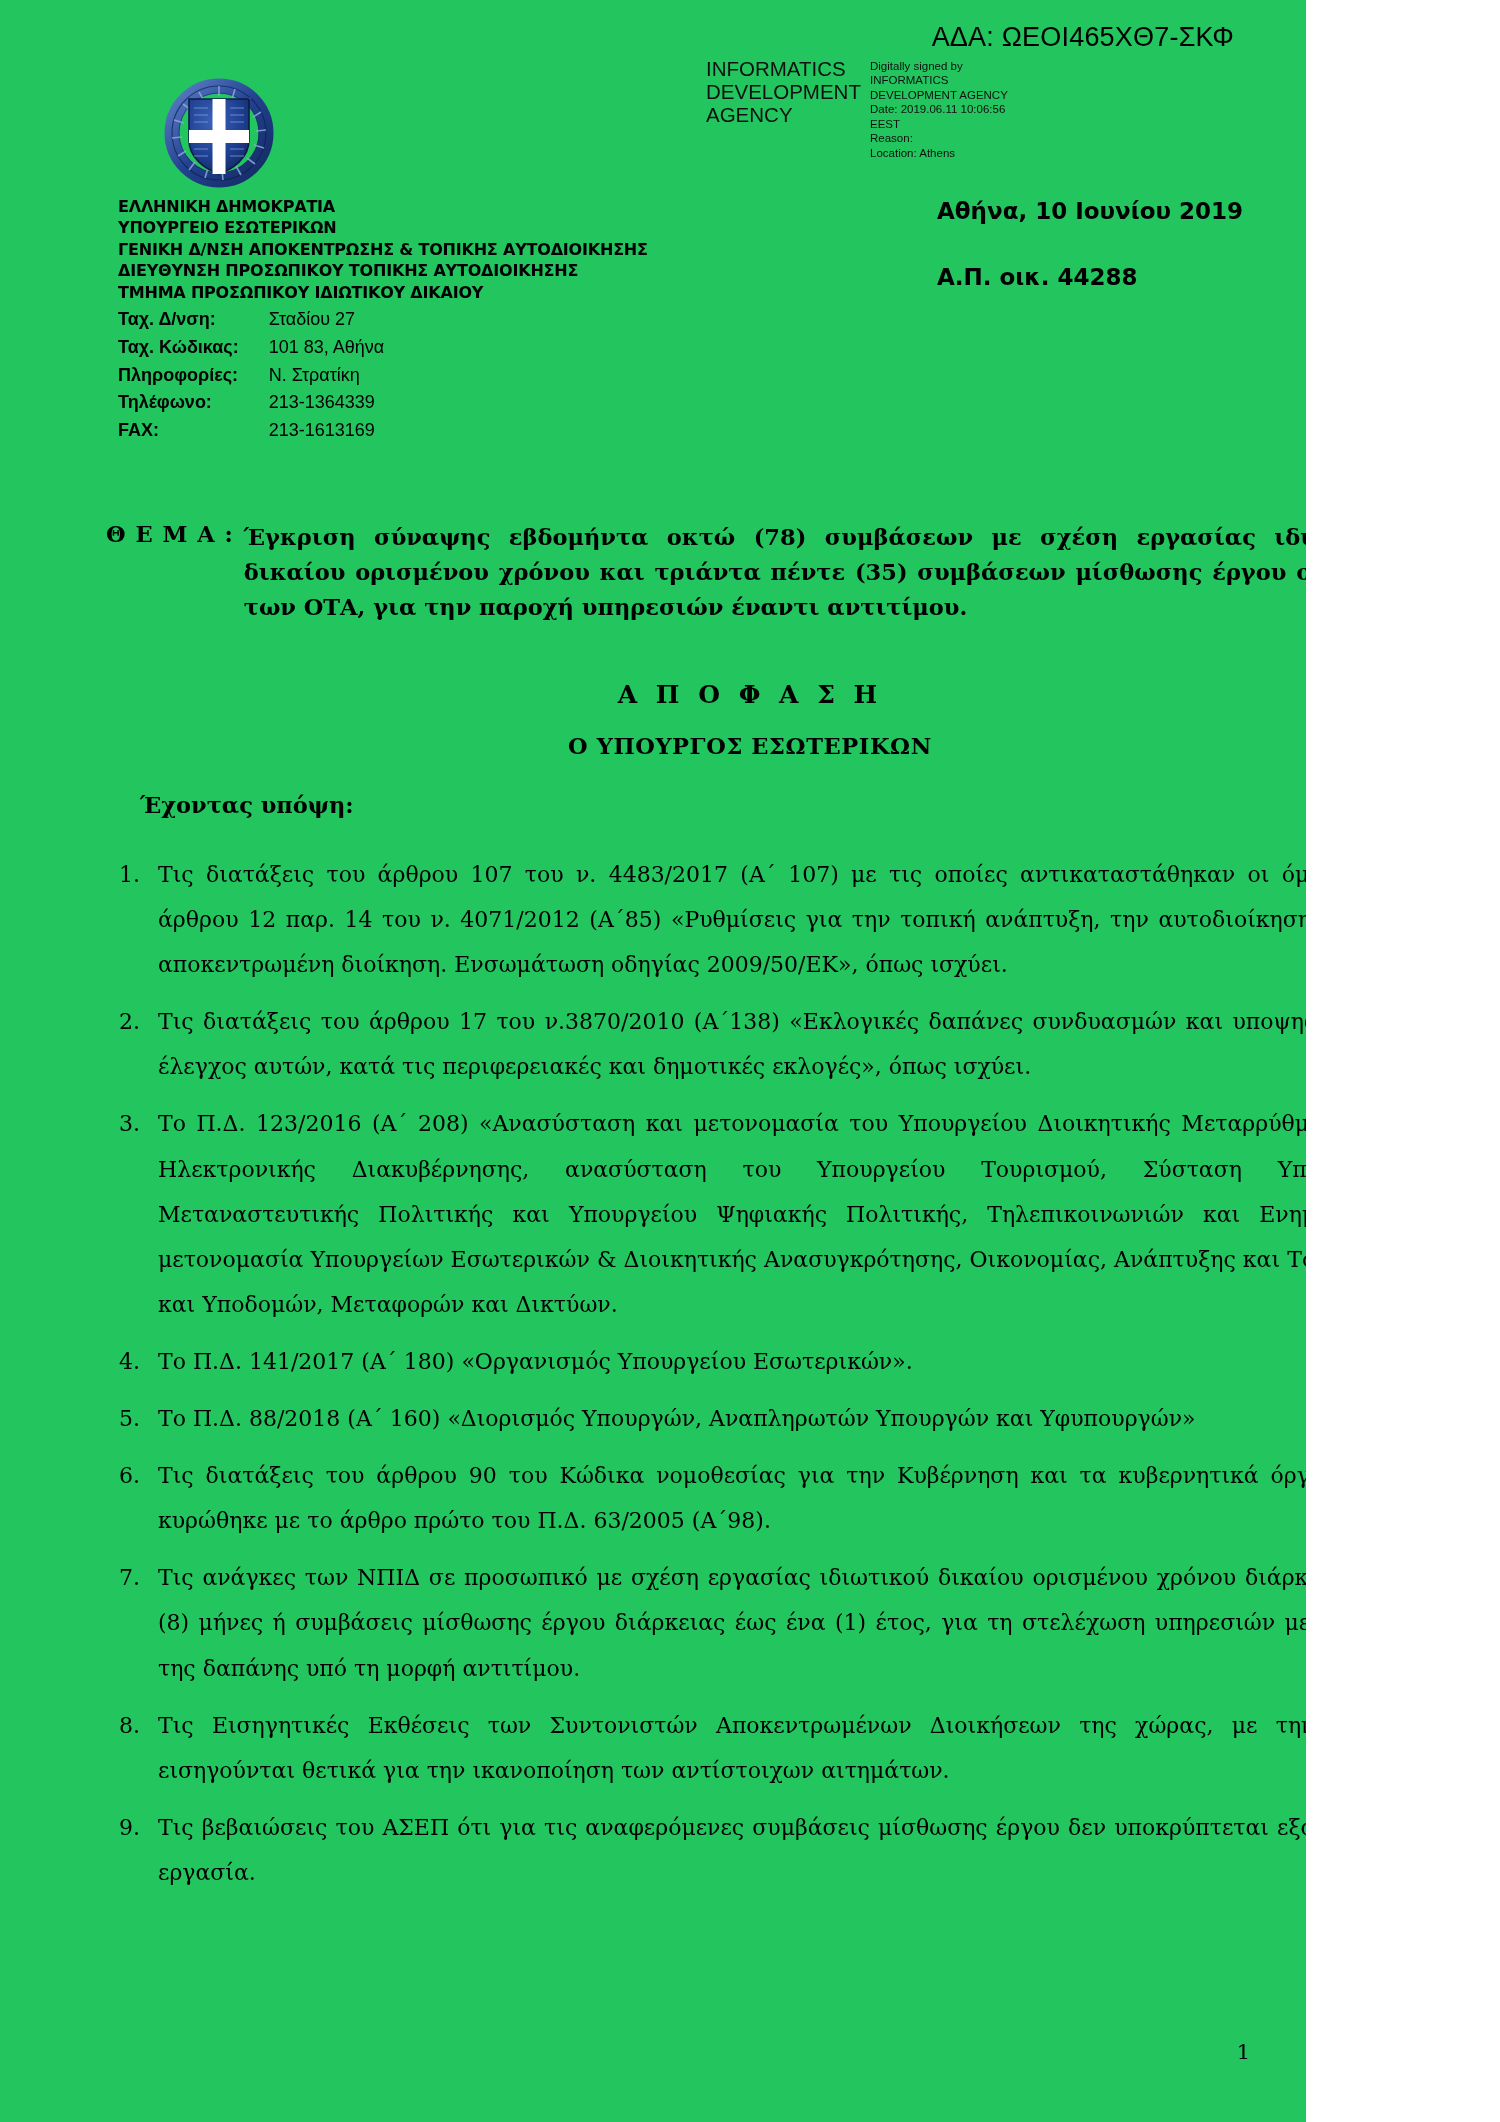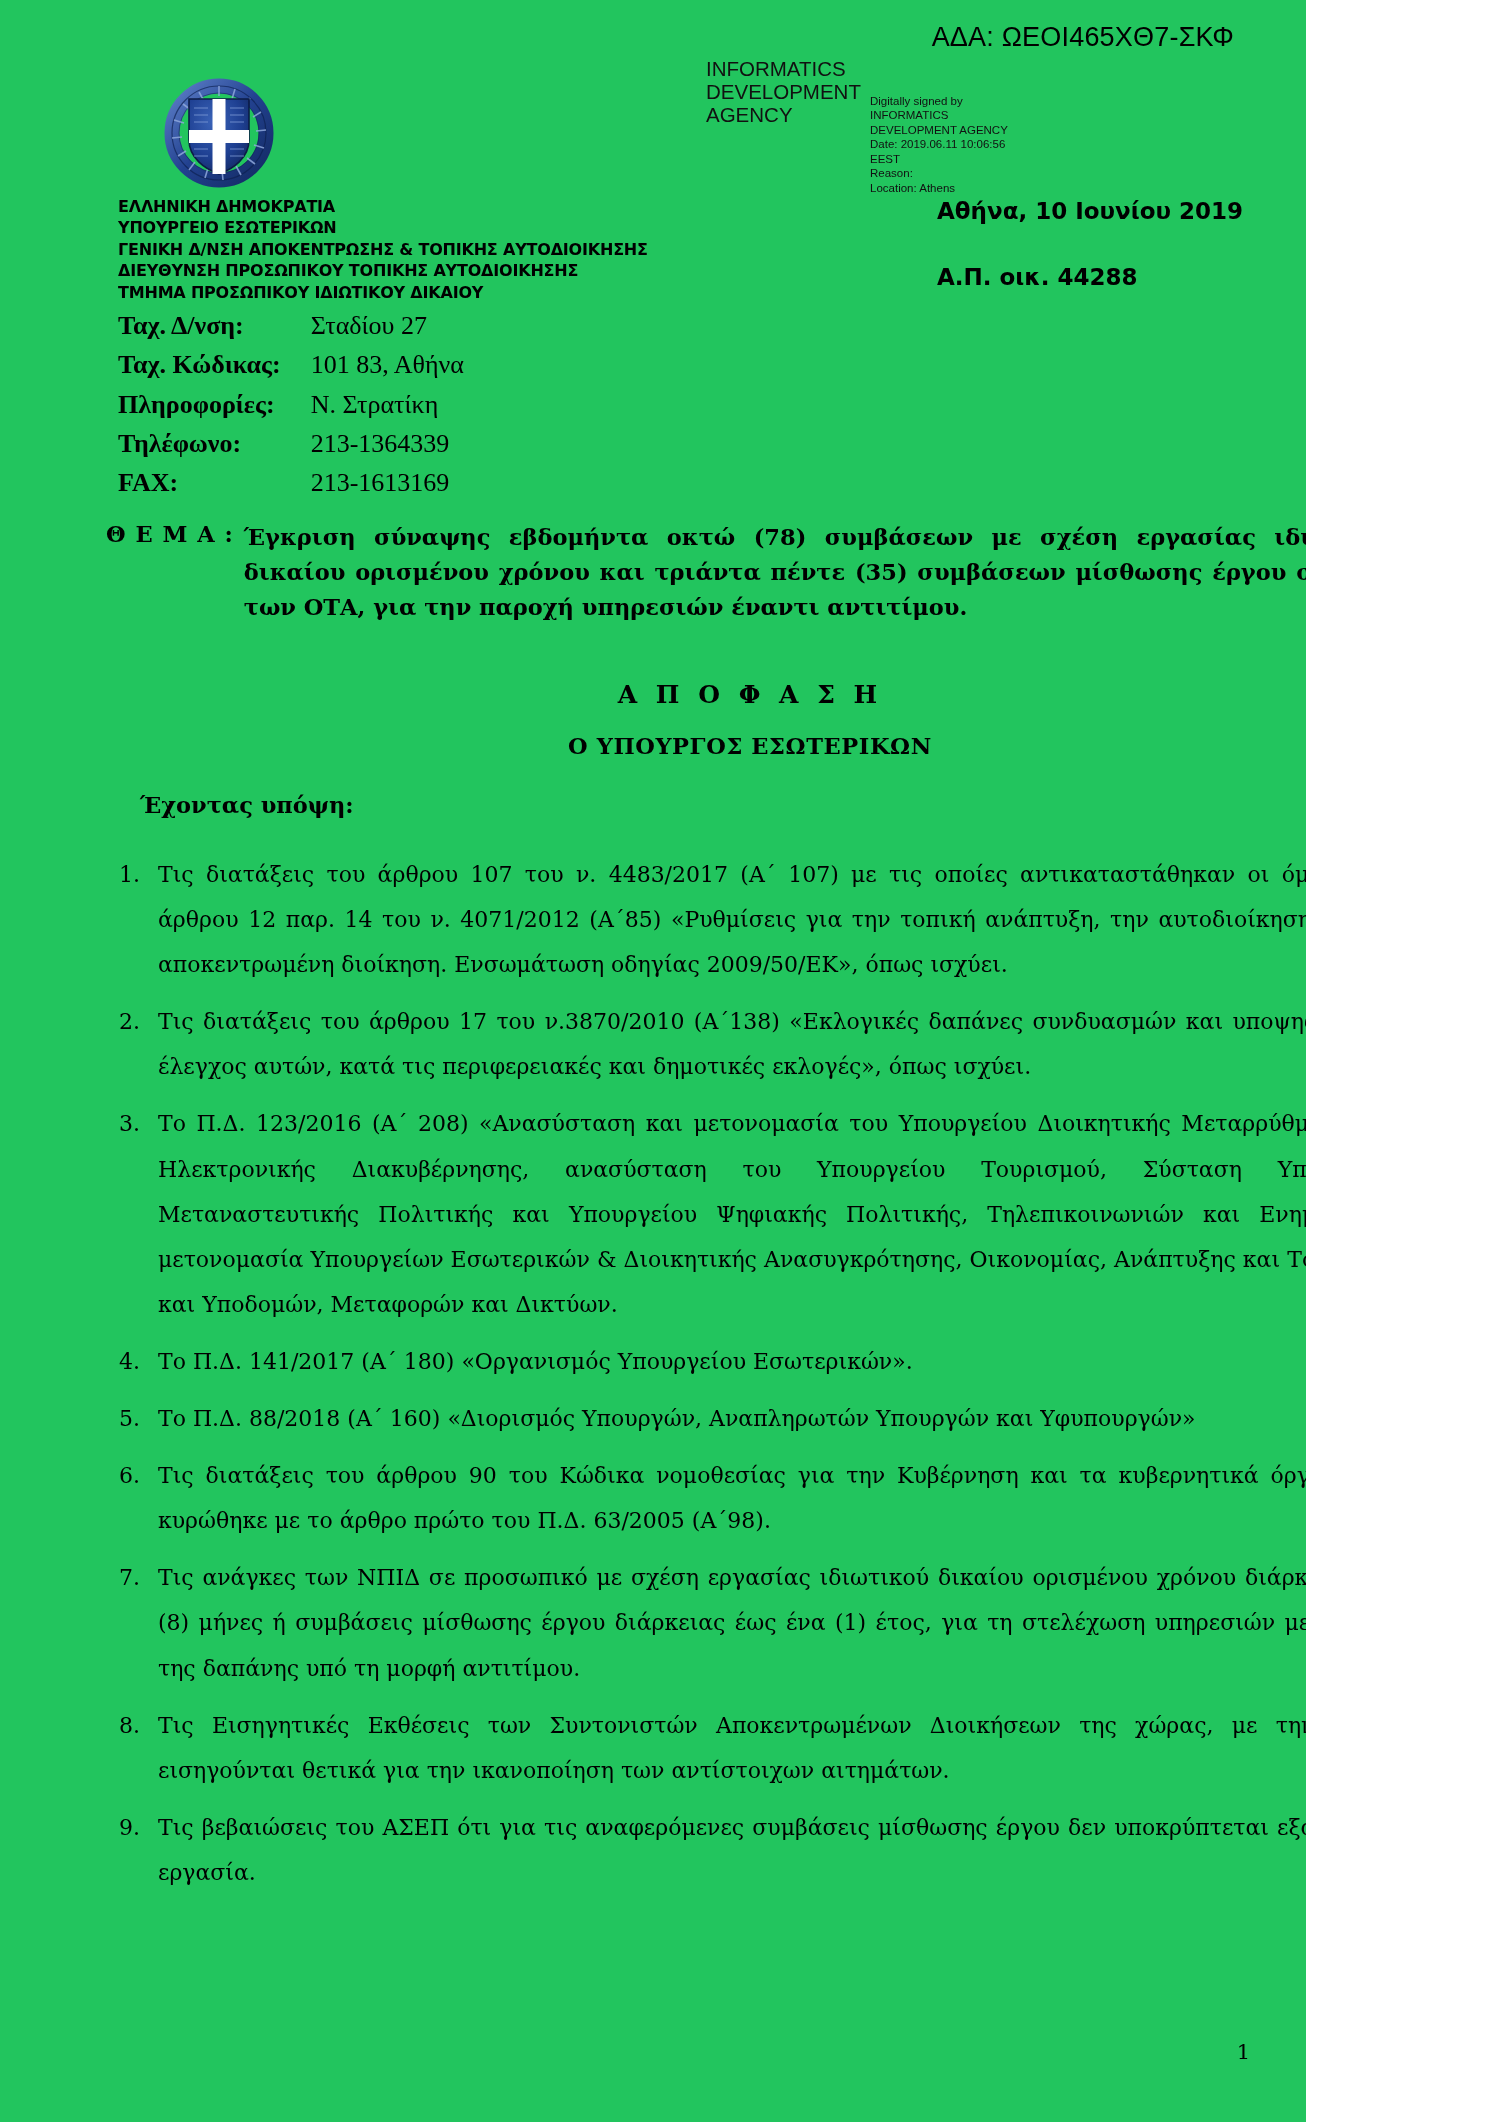--- a/index.html
+++ b/index.html
@@ -48,21 +48,20 @@
     word-break: break-all;
     color: #111;
   }
   .sig-details {
     font-family: "Liberation Sans", sans-serif;
     font-size: 11.5px;
     line-height: 1.26;
     color: #111;
     white-space: pre-line;
     padding-top: 1px;
-    margin-top: 35px;
   }
 
   
   .emblem-wrap {
     position: absolute;
     left: 160px;
     top: 74px;
     width: 118px;
     height: 118px;
   }
@@ -82,23 +81,23 @@
     letter-spacing: -0.2px;
     white-space: nowrap;
   }
   .contact-table {
     margin-top: 4px;
     border-collapse: collapse;
   }
   .contact-table td {
     padding: 0 0 2px 0;
     vertical-align: top;
-    font-size: 26px;
+    font-size: 18px;
     line-height: 1.43;
-    font-family: Liberation Serif, serif;
+    font-family: Liberation Sans, sans-serif;
   }
   .contact-label {
     font-weight: bold;
     padding-right: 30px !important;
     white-space: nowrap;
   }
   .contact-value {
     font-weight: normal;
     white-space: nowrap;
   }

